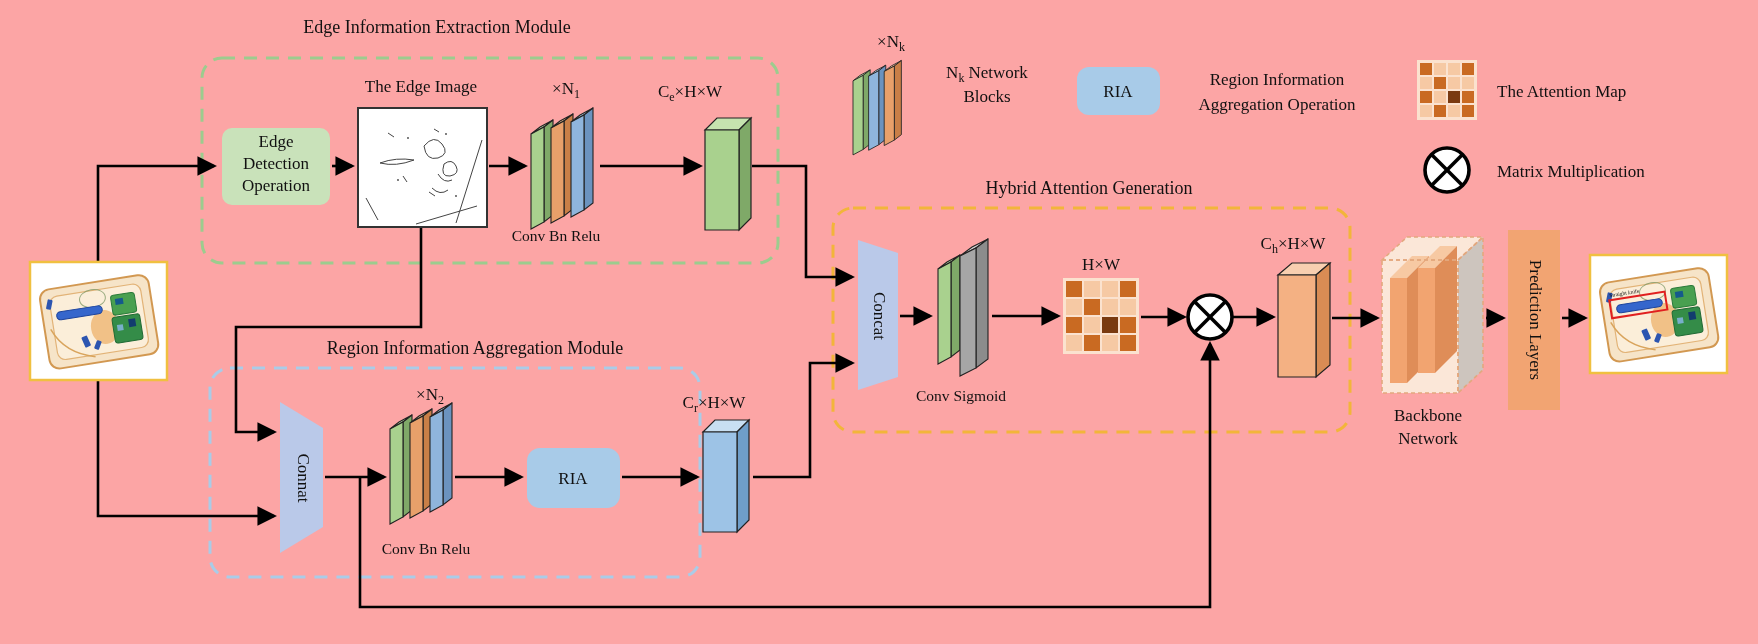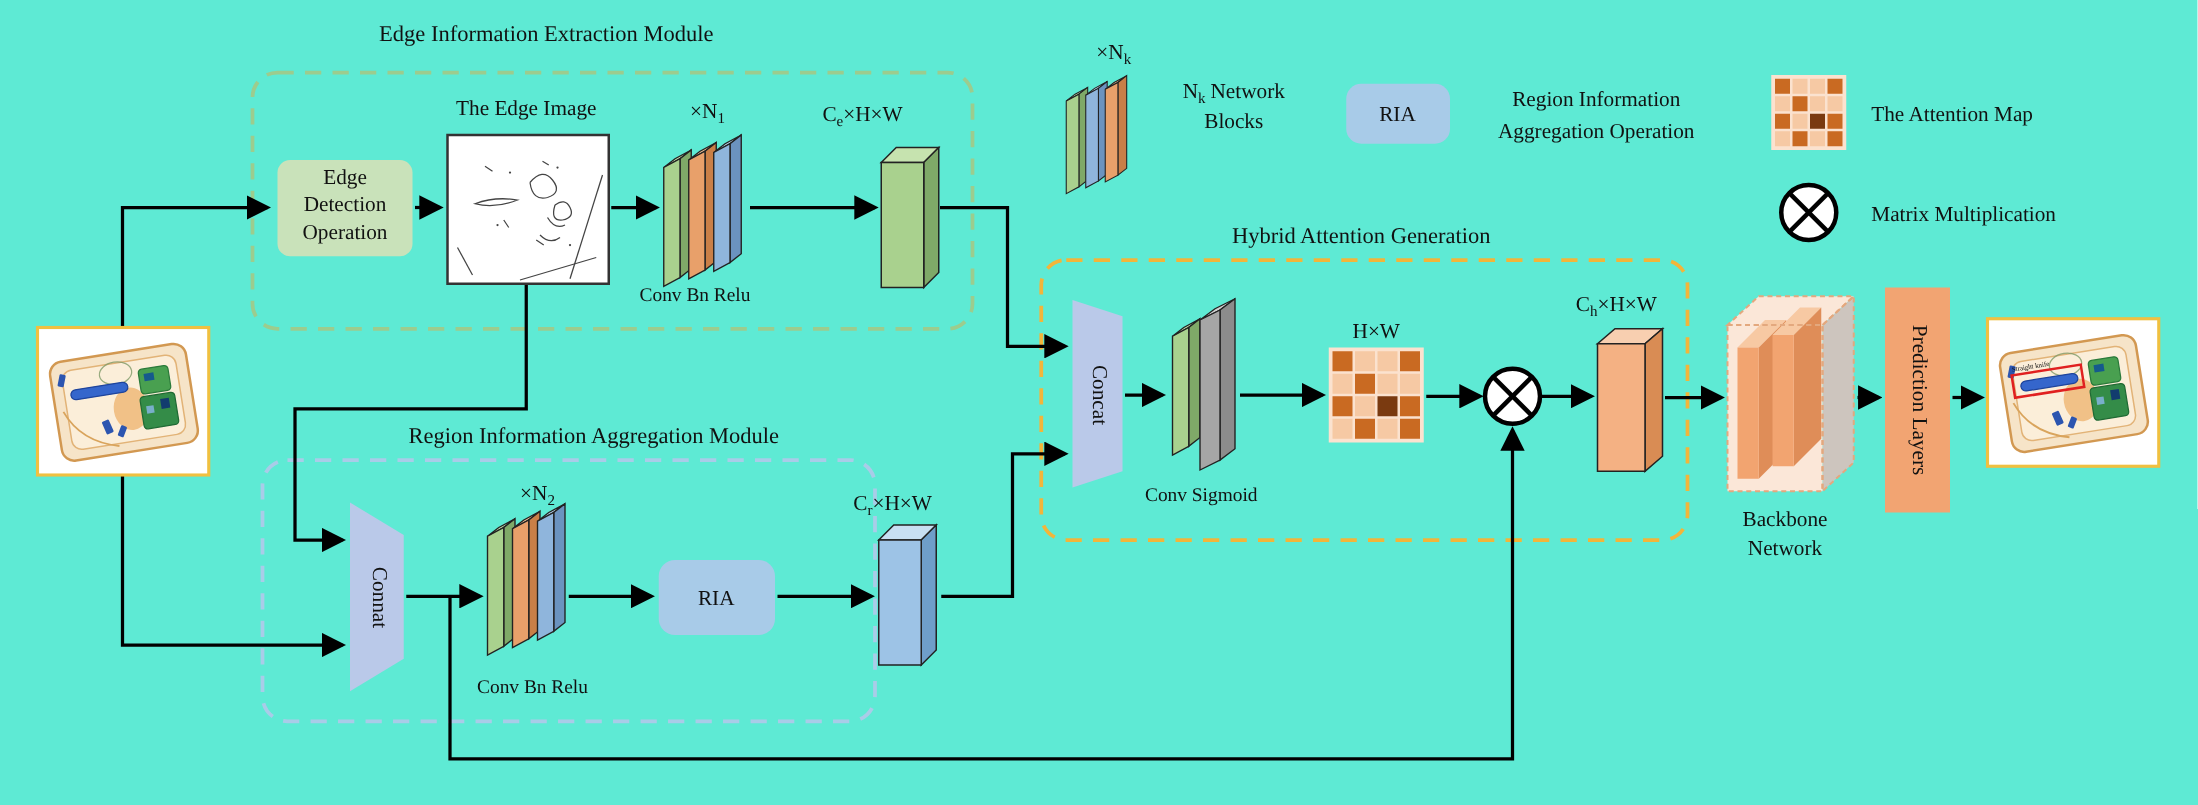--- a/index.html
+++ b/index.html
@@ -1,16 +1,16 @@
 <!DOCTYPE html>
 <html><head>
 <meta charset="utf-8">
 <style>
   html,body{margin:0;padding:0;background:#ffffff;}
-  .canvas{position:relative;width:1758px;height:644px;background:#5eead4;overflow:hidden;}
+  .canvas{position:relative;width:1758px;height:644px;background:#fca5a5;overflow:hidden;}
   svg text{font-family:"Liberation Serif", serif;fill:#111;}
   .title{font-size:18px;}
   .lbl{font-size:17px;}
   .cap{font-size:15.5px;}
   .dim{font-size:17px;}
   .sub{font-size:12px;}
   .ar{stroke:#000;stroke-width:2.6;fill:none;marker-end:url(#ah);}
   .modbox{fill:none;stroke-width:3;stroke-dasharray:13 9;}
   .slabstroke{stroke:#222;stroke-width:1.1;}
   .barstroke{stroke:#222;stroke-width:1.2;}

